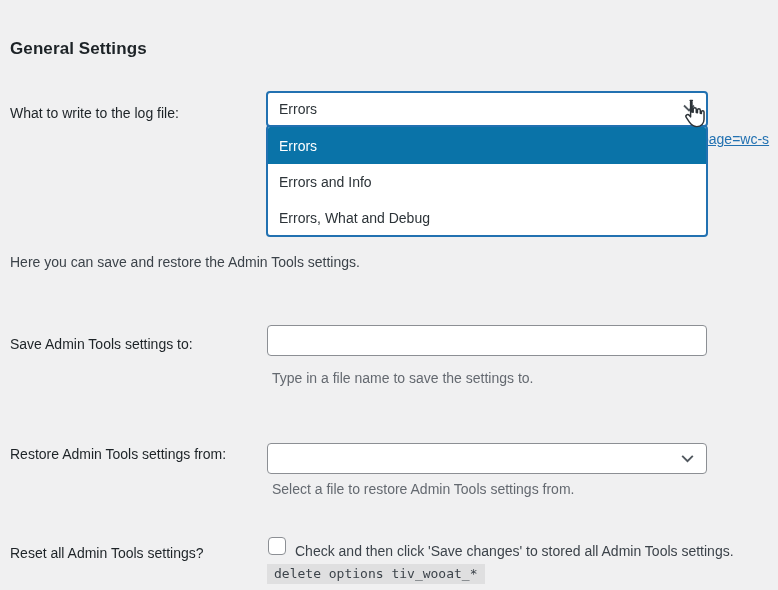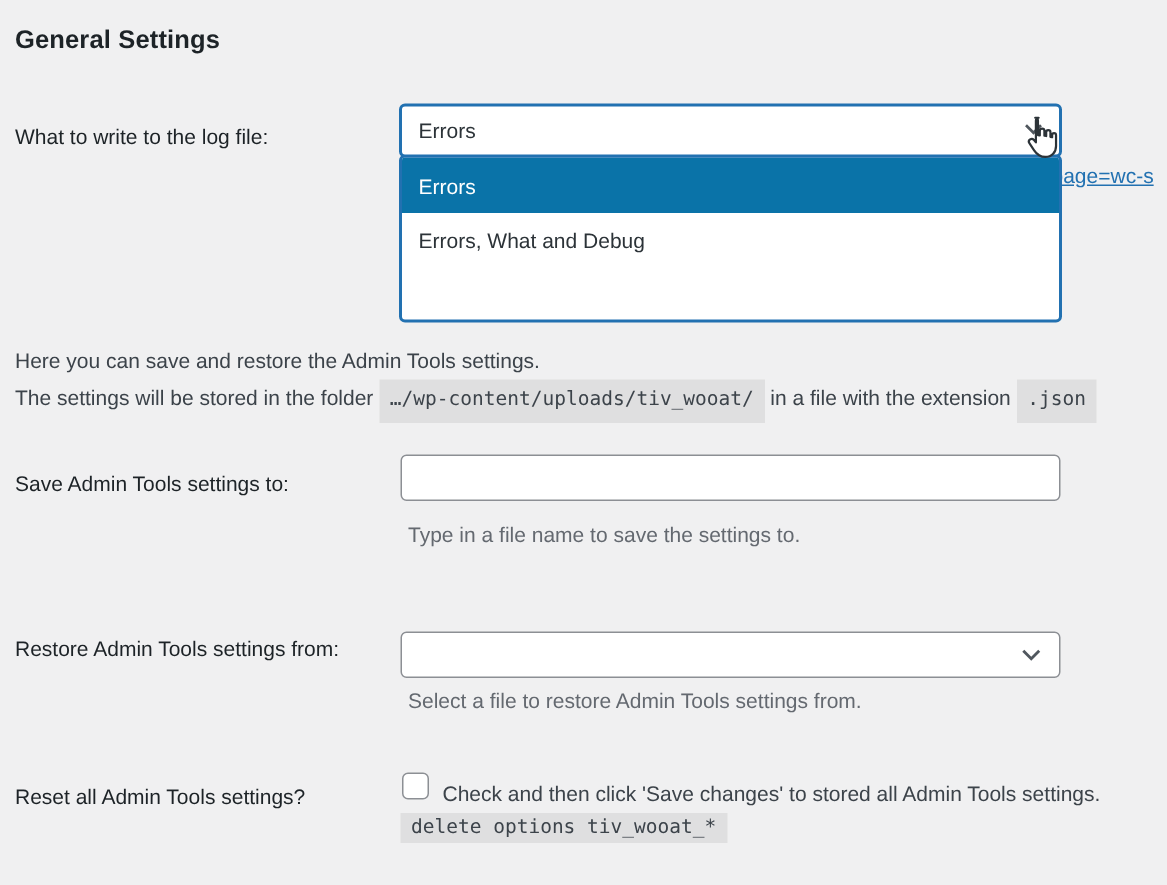--- a/index.html
+++ b/index.html
@@ -10,21 +10,21 @@
     color: #3c434a;
     overflow: hidden;
   }
   #screen {
     position: relative;
     width: 778px;
     height: 590px;
     background: #f0f0f1;
     overflow: hidden;
   }
-  .abs { position: absolute; }
+  .abs { position: absolute; margin-top: 22px; }
 
   h2.section-title {
     font-size: 17px;
     font-weight: 700;
     color: #1d2327;
     letter-spacing: .1px;
   }
   .field-label {
     font-size: 14px;
     font-weight: 400;
@@ -156,35 +156,33 @@
     <span>Errors</span>
     <span class="chevron">
       <svg width="16" height="16" viewBox="0 0 16 16">
         <polyline points="3,5.5 8,10.5 13,5.5" fill="none" stroke="#50575e" stroke-width="1.8"></polyline>
       </svg>
     </span>
   </div>
 
   <div class="abs select-list">
     <div class="select-option selected">Errors</div>
+    <div class="select-option">Errors and Info</div>
     <div class="select-option">Errors, What and Debug</div>
   </div>
 
   <div class="abs cursor-icon">
     <svg width="28" height="34" viewBox="0 0 24 30">
       <path d="M8.6 2.2c.9 0 1.6.7 1.6 1.6v8.6l1.1.15V9.9c0-.75.6-1.35 1.35-1.35.75 0 1.35.6 1.35 1.35v2.9l1.05.15v-2.2c0-.7.55-1.25 1.25-1.25s1.25.55 1.25 1.25v2.7l1 .2v-1.2c0-.65.5-1.15 1.15-1.15.65 0 1.15.5 1.15 1.15v6.3c0 3.6-2.4 6.5-6.4 6.5-3.2 0-4.8-1.4-6.5-3.9l-2.8-4.2c-.5-.75-.3-1.7.45-2.2.65-.45 1.6-.35 2.15.25l1.25 1.45V3.8c0-.9.7-1.6 1.6-1.6z" fill="#ffffff" stroke="#2c3338" stroke-width="1.3" stroke-linejoin="round"></path>
     </svg>
   </div>
 
 
   <div class="abs body-text" style="left:10px; top:228px; width:760px;">
     <div>Here you can save and restore the Admin Tools settings.</div>
-    <div style="margin-top:1px;">
-      <span>The settings will be stored in the folder</span><span class="code-chip">…/wp-content/uploads/tiv_wooat/</span><span>in a file with the extension</span><span class="code-chip">.json</span>
-    </div>
   </div>
 
   <div class="abs field-label" style="left:10px; top:311px;">Save Admin Tools settings to:</div>
   <input type="text" class="abs text-input" value="" style="">
   <div class="abs help-text" style="left:272px; top:344px;">Type in a file name to save the settings to.</div>
 
   <div class="abs field-label" style="left:10px; top:421px; width:232px;">Restore Admin Tools settings from:</div>
   <div class="abs select-plain">
     <span></span>
     <span class="chevron">

